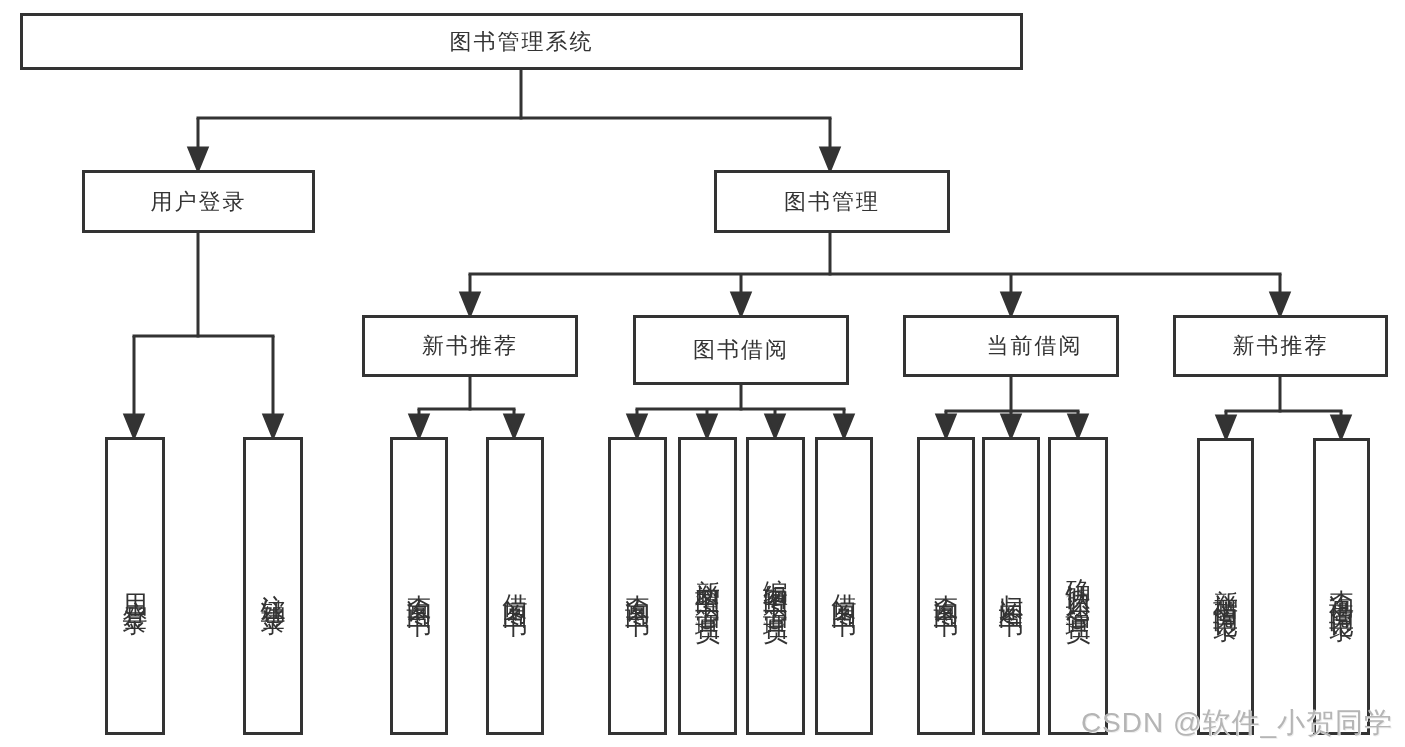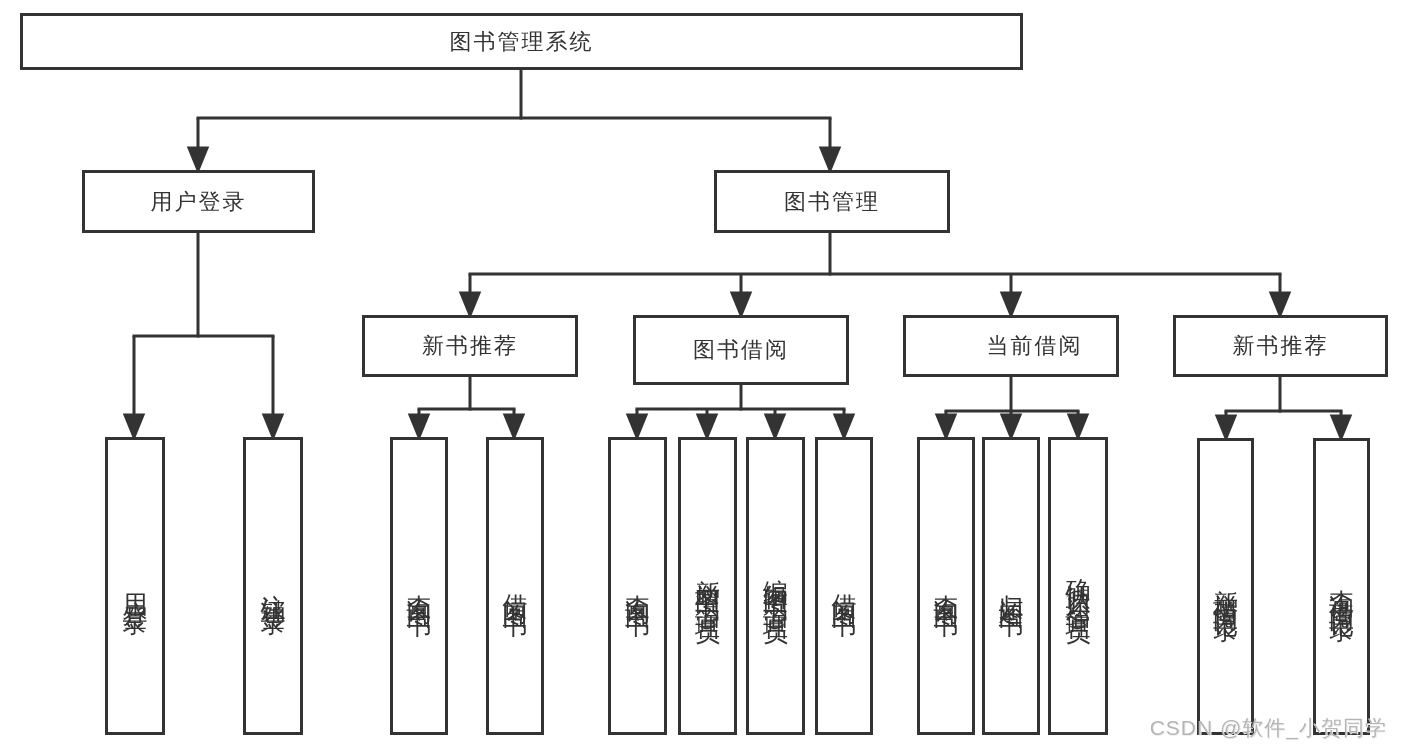--- a/index.html
+++ b/index.html
@@ -32,22 +32,22 @@
   .vtext{
     writing-mode:vertical-rl;
     text-orientation:mixed;
     font-size:25px;
     letter-spacing:6px;
     line-height:1;
     color:var(--text);
   }
   .watermark{
     position:absolute;
-    right:18px;bottom:5px;
-    font-size:21px;
+    right:12px;bottom:5px;
+    font-size:28px;
     letter-spacing:1px;
     color:var(--watermark);
     text-shadow:1px 1px 0 #efefef;
     white-space:nowrap;
     z-index:20;
   }
 </style>
 </head>
 <body>
 

